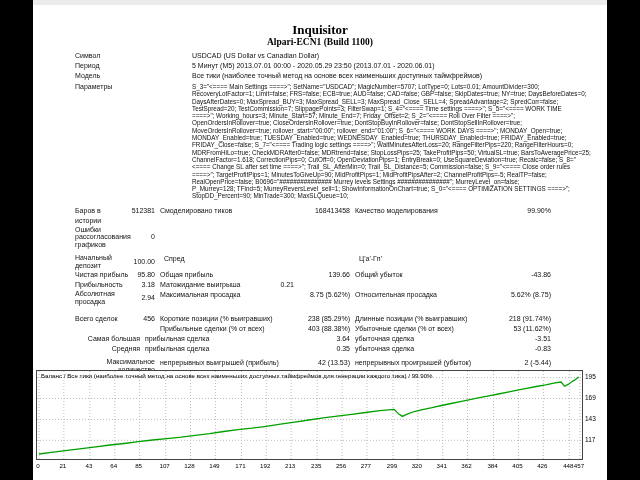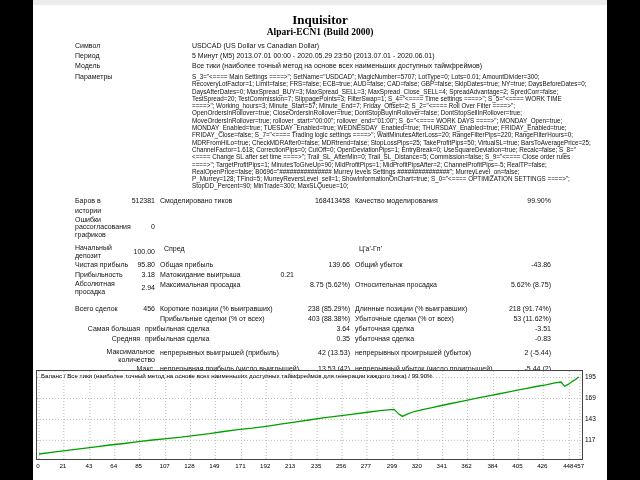--- a/index.html
+++ b/index.html
@@ -1,21 +1,21 @@
 <!DOCTYPE html>
 <html><head>
 <meta charset="utf-8">
 <style>
   html,body{margin:0;padding:0;background:#000;}
   .screen{position:relative;width:640px;height:480px;background:#000;overflow:hidden;
           font-family:"Liberation Sans",sans-serif;color:#111;}
   .content{position:absolute;left:33px;top:0;width:574px;height:480px;background:#fff;}
   .topstrip{height:5px;background:#ececec;}
   .rtitle{text-align:center;font-family:"Liberation Serif",serif;font-weight:bold;
-          font-size:13px;line-height:14px;margin-top:8px;color:#000;}
+          font-size:13px;line-height:14px;margin-top:18px;color:#000;}
   .rsub{text-align:center;font-family:"Liberation Serif",serif;font-weight:bold;
         font-size:9.5px;line-height:10px;color:#000;}
   .report{padding-left:42px;}
   .info{margin-top:4px;}
   .irow{display:flex;font-size:7px;line-height:10px;}
   .irow .ilbl{width:117px;flex:none;}
   .irow .ival{white-space:nowrap;}
   .prow{display:flex;font-size:6.3px;margin-top:2px;}
   .prow .ilbl{width:117px;flex:none;font-size:7px;}
   .plines div{line-height:7.3px;white-space:nowrap;}
@@ -41,21 +41,21 @@
   .xlab{position:absolute;font-size:6.2px;line-height:7px;color:#000;width:16px;text-align:center;}
 </style>
 </head>
 <body>
 
 <div class="screen">
   <div class="content">
     <div class="topstrip"></div>
 
     <div class="rtitle">Inquisitor</div>
-    <div class="rsub">Alpari-ECN1 (Build 2000)</div>
+    <div class="rsub">Alpari-ECN1 (Build 1100)</div>
 
     <div class="report">
       <div class="info" id="info-rows">
           <div class="irow">
             <div class="ilbl">Символ</div>
             <div class="ival">USDCAD (US Dollar vs Canadian Dollar)</div>
           </div>
           <div class="irow">
             <div class="ilbl">Период</div>
             <div class="ival">5 Минут (M5) 2013.07.01 00:00 - 2020.05.29 23:50 (2013.07.01 - 2020.06.01)</div>

